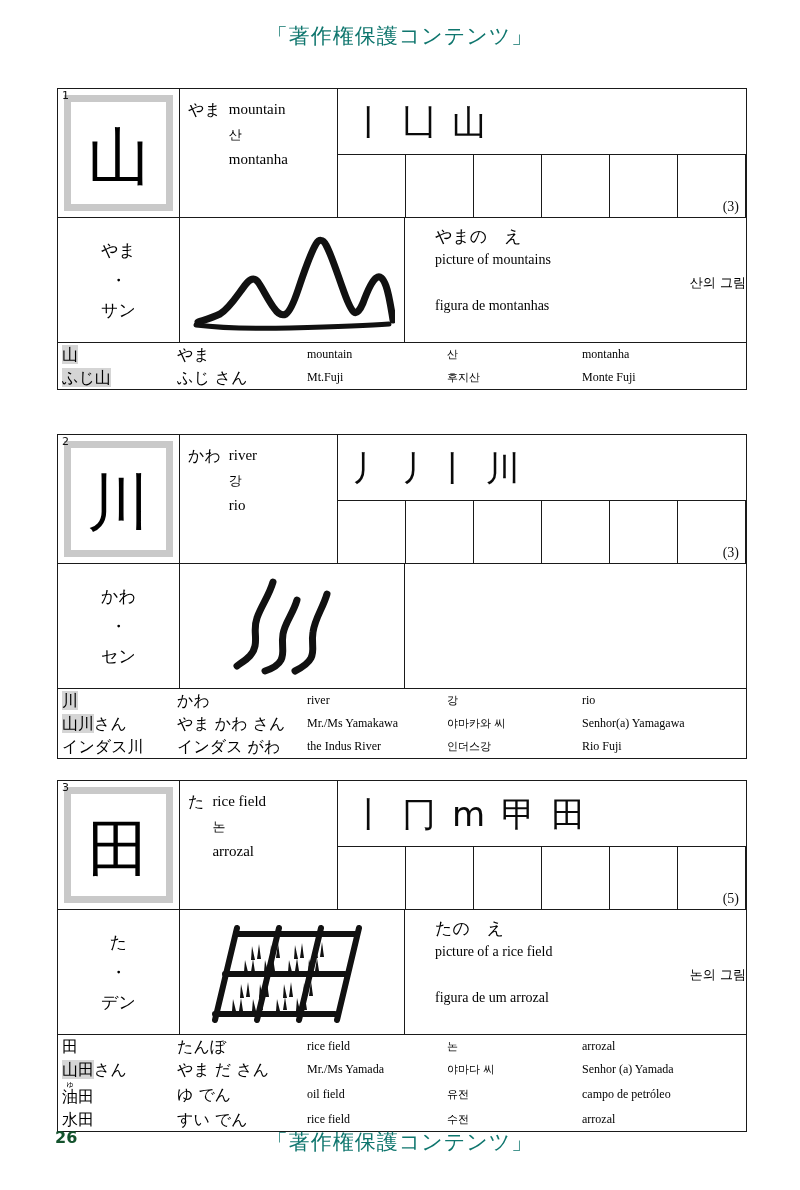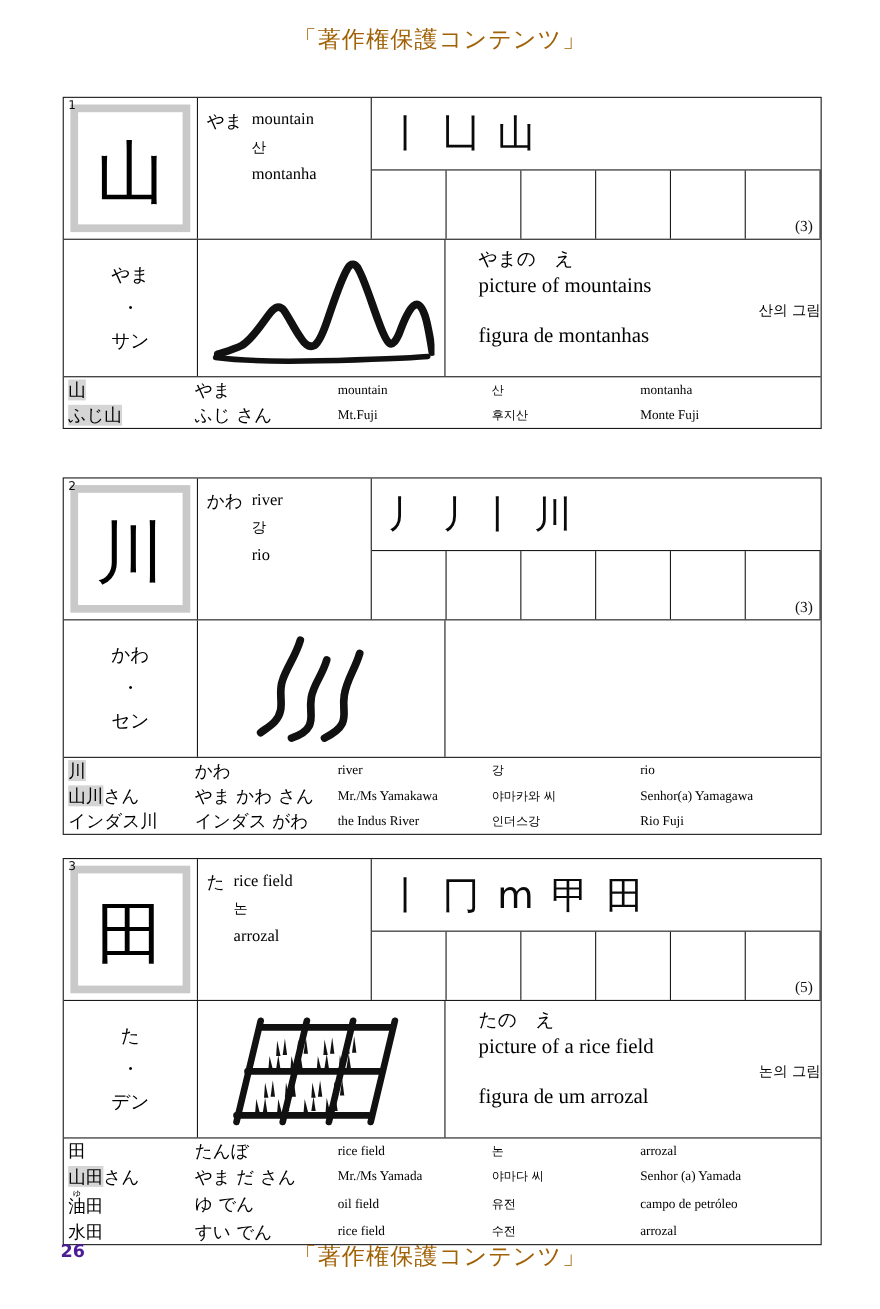--- a/index.html
+++ b/index.html
@@ -21,37 +21,37 @@
     left: 0; top: 0;
     width: 800px; height: 1190px;
   }
 
   
   .watermark {
     position: absolute;
     left: 0;
     width: 800px;
     text-align: center;
-    color: #a16207;
+    color: #0f766e;
     font-family: "DejaVu Sans", sans-serif;
     font-size: 21px;
     letter-spacing: 1px;
     white-space: nowrap;
   }
   .watermark-top { top: 22px; }
   .watermark-bottom { top: 1128px; }
 
   .page-number {
     position: absolute;
     left: 55px;
     top: 1128px;
     font-family: "DejaVu Sans", sans-serif;
     font-size: 16px;
     font-weight: bold;
-    color: #4c1d95;
+    color: #14532d;
   }
 
   
   .entry {
     position: absolute;
     left: 57px;
     width: 690px;
     border: 1px solid #1a1a1a;
     box-sizing: border-box;
     background: #fff;
@@ -200,21 +200,21 @@
     box-sizing: border-box;
     padding: 6px 0 0 8px;
     margin-left: 22px;
   }
   .caption-jp {
     font-family: "DejaVu Sans", sans-serif;
     font-size: 17px;
     line-height: 24px;
   }
   .caption-en, .caption-pt {
-    font-size: 19px;
+    font-size: 14px;
     line-height: 23px;
   }
   .caption-ko {
     font-family: "DejaVu Sans", sans-serif;
     font-size: 13px;
     line-height: 23px;
     text-align: right;
   }
 
   

